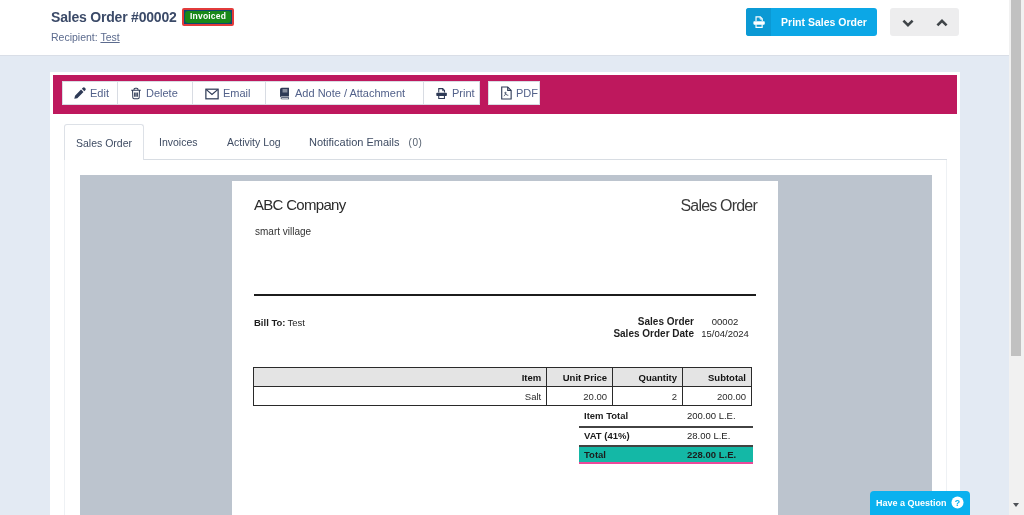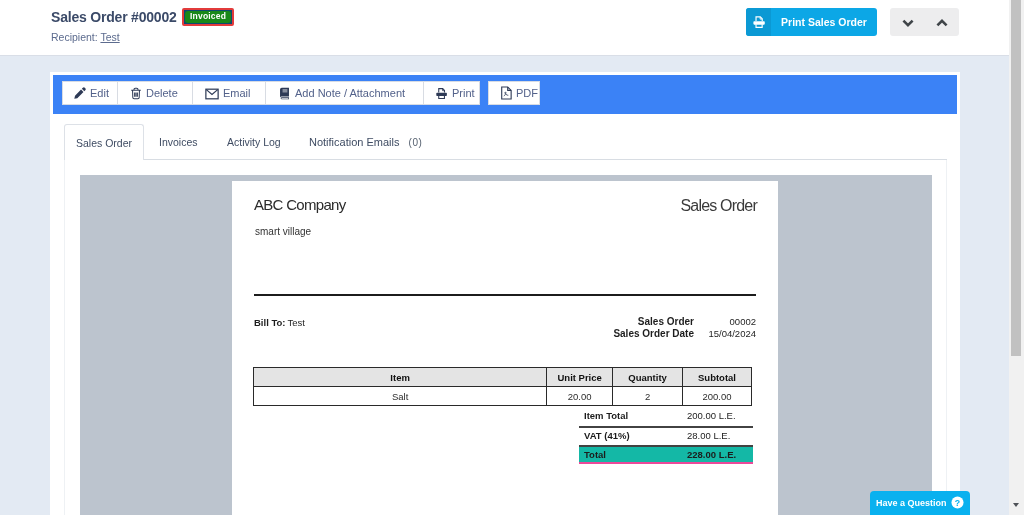--- a/index.html
+++ b/index.html
@@ -12,21 +12,21 @@
 .badge{background:#188818;color:#fff;font-size:8.5px;line-height:9.5px;font-weight:bold;padding:1px 5px;border-radius:3px;display:block;letter-spacing:.2px}
 .recipient{position:absolute;left:51px;top:31px;font-size:10.5px;color:#5c6b8e}
 .recipient a{color:#5c6b8e;text-decoration:underline}
 .printbtn{position:absolute;left:746px;top:8px;width:131px;height:28px;background:#0ca7e6;border-radius:3px;overflow:hidden}
 .printbtn .iconseg{position:absolute;left:0;top:0;width:25px;height:28px;background:#0b99d4}
 .printbtn .txt{position:absolute;left:25px;top:0;width:106px;height:28px;line-height:28px;text-align:center;color:#fff;font-size:10.5px;font-weight:bold}
 .chevgroup{position:absolute;left:890px;top:8px;width:69px;height:28px;background:#ededee;border-radius:3px}
 
 
 .card{position:absolute;left:50px;top:72px;width:910px;height:443px;background:#fff}
-.toolstrip{position:absolute;left:3px;top:3px;width:904px;height:39px;background:#3b82f6}
+.toolstrip{position:absolute;left:3px;top:3px;width:904px;height:39px;background:#be185d}
 .btnrow{position:absolute;left:9px;top:6px;height:24px}
 .tbtn{position:absolute;top:0;height:24px;background:#fff;border:1px solid #d8dce3;color:#52618a;font-size:11px;line-height:22px;white-space:nowrap}
 .tbtn svg{vertical-align:-2.5px;margin-right:4px}
 
 
 .tabs{position:absolute;left:14px;top:52px;width:883px;height:36px}
 .tabs .line{position:absolute;left:0;right:0;bottom:0;height:1px;background:#d8dde3}
 .tab{position:absolute;top:0;height:36px;line-height:36px;font-size:10.5px;color:#3f4c63;text-align:left}
 .tab.active{background:#fff;border:1px solid #dde1e7;border-bottom:none;border-radius:3px 3px 0 0;z-index:2}
 .tab small{font-size:9px;color:#55606f}
@@ -38,24 +38,24 @@
 .coname{position:absolute;left:22px;top:14.5px;font-size:15px;letter-spacing:-0.7px;color:#2b2b2b}
 .doctitle{position:absolute;right:21px;top:16px;font-size:16px;letter-spacing:-0.8px;color:#3a3a3a}
 .coaddr{position:absolute;left:23px;top:45px;font-size:10px;color:#333}
 .hr{position:absolute;left:22px;right:22px;top:113px;height:2px;background:#1c1c1c}
 .billto{position:absolute;left:22px;top:136px;font-size:9.5px;color:#1e1e1e}
 .billto b{margin-right:2px}
 .soinfo{position:absolute;right:22px;top:135px;font-size:9.5px;color:#1e1e1e}
 .soinfo table{border-collapse:collapse}
 .soinfo td{padding:0 0 1px 0;vertical-align:top}
 .soinfo td.l{text-align:right;font-weight:bold;font-size:10px}
-.soinfo td.v{text-align:right;min-width:62px}
+.soinfo td.v{text-align:center;min-width:62px}
 
 .itable{position:absolute;left:21px;top:186px;width:499px;border-collapse:collapse;font-size:9.5px}
-.itable th,.itable td{border:1px solid #2a2a2a;padding:4px 5px 3px;text-align:center}
+.itable th,.itable td{border:1px solid #2a2a2a;padding:4px 5px 3px;text-align:right}
 .itable th{background:#e4e4e4;font-weight:bold;color:#111}
 .itable .c1{width:294px}.itable .c2{width:66px}.itable .c3{width:70px}.itable .c4{width:69px}
 .totals{position:absolute;left:347px;top:225px;width:174px;font-size:9.5px;color:#1c1c1c}
 .trow{height:17.5px;line-height:17.5px;position:relative}
 .trow .lbl{position:absolute;left:5px;font-weight:bold}
 .trow .val{position:absolute;left:108px}
 .trow.sep{border-top:2px solid #424242}
 .trow.total{background:#14b8a6;border-top:2px solid #424242;border-bottom:2px solid #ec4899;font-weight:bold}
 
 

